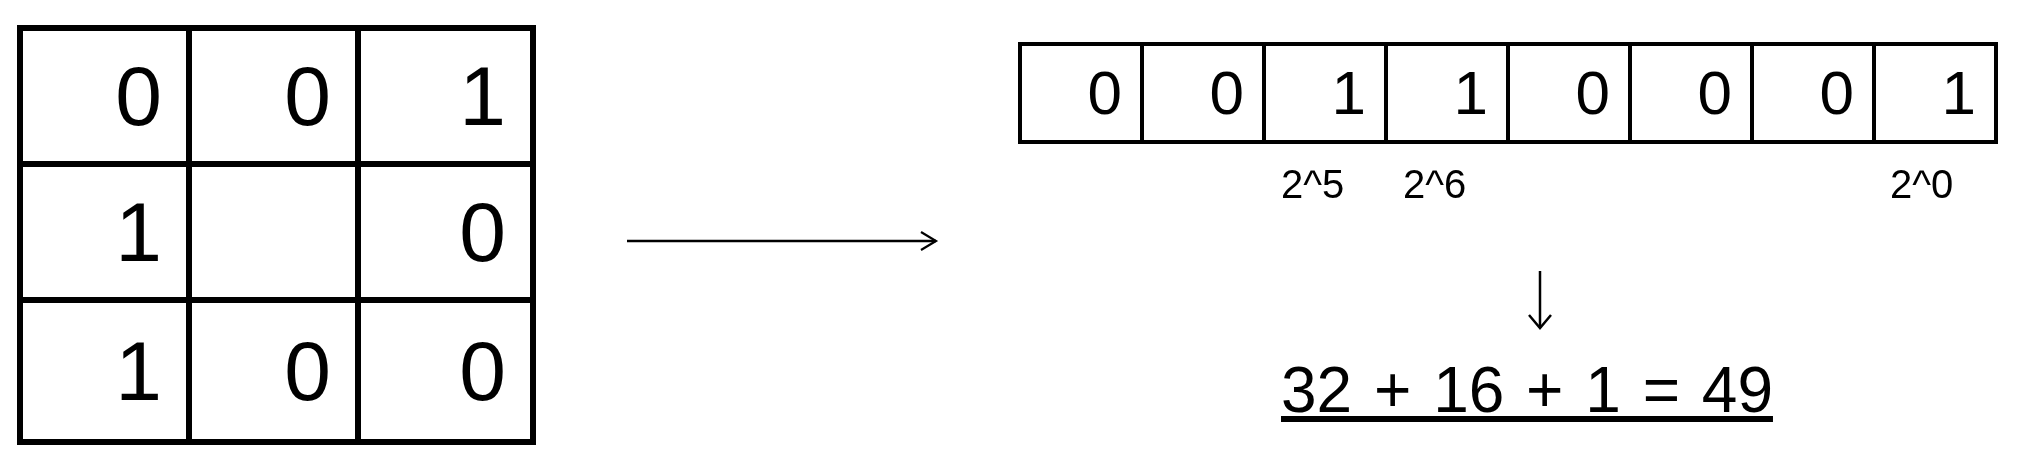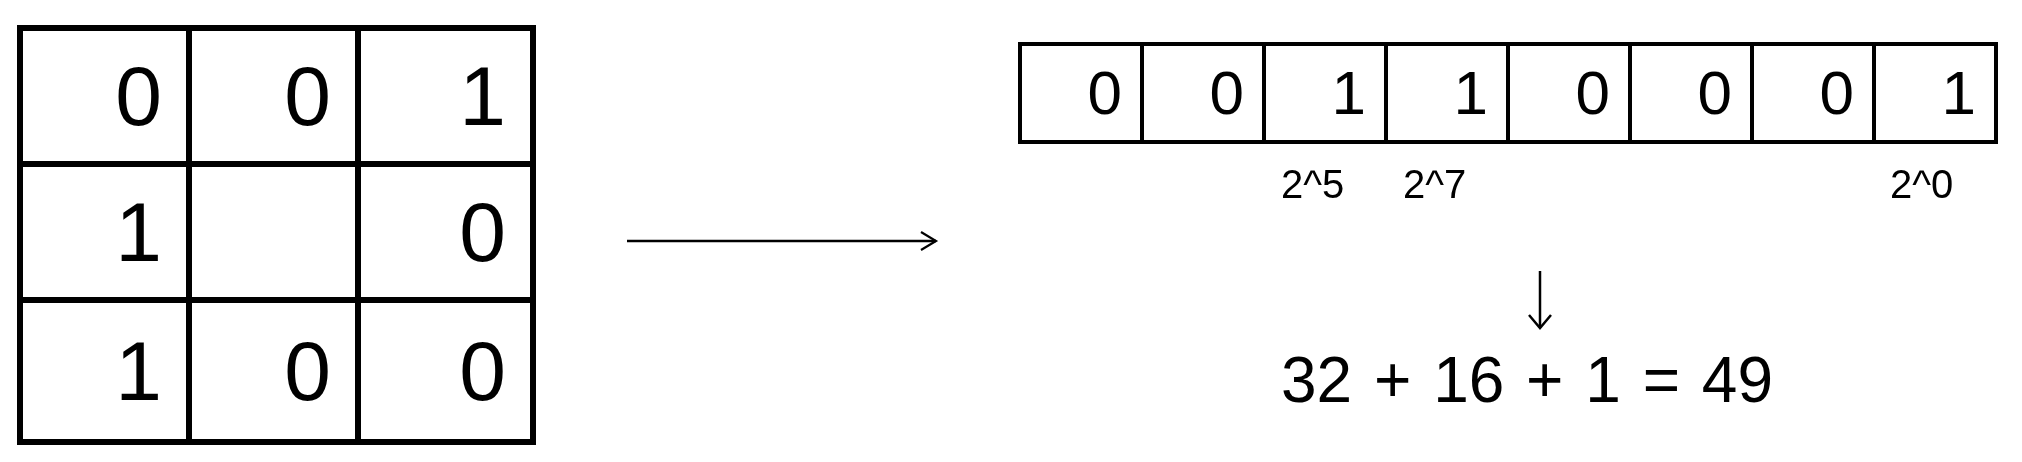--- a/index.html
+++ b/index.html
@@ -84,25 +84,26 @@
       position: absolute;
       left: 1528px;
       top: 271px;
       width: 24px;
       height: 60px;
     }
 
     .equation {
       position: absolute;
       left: 1281px;
-      top: 348px;
+      top: 358px;
       font-size: 64px;
       line-height: 1;
       white-space: nowrap;
       word-spacing: 4px;
+      text-decoration: underline;
     }
   </style>
 </head>
 <body>
 
 <div class="grid">
   <div class="grid-cell">0</div>
   <div class="grid-cell">0</div>
   <div class="grid-cell col-last">1</div>
   <div class="grid-cell">1</div>
@@ -123,21 +124,21 @@
   <div class="bit-cell">0</div>
   <div class="bit-cell">1</div>
   <div class="bit-cell">1</div>
   <div class="bit-cell">0</div>
   <div class="bit-cell">0</div>
   <div class="bit-cell">0</div>
   <div class="bit-cell">1</div>
 </div>
 
 <div class="power-label" style="left:1281px;">2^5</div>
-<div class="power-label" style="left:1403px;">2^7</div>
+<div class="power-label" style="left:1403px;">2^6</div>
 <div class="power-label" style="left:1890px;text-align:center;">2^0</div>
 
 <svg class="arrow-down" viewBox="0 0 24 60">
   <line x1="12" y1="0" x2="12" y2="57" stroke="#000" stroke-width="2.5"></line>
   <polyline points="1,44 12,57 23,44" fill="none" stroke="#000" stroke-width="2.5"></polyline>
 </svg>
 
 <div class="equation">32 + 16 + 1 = 49</div>
 
 </body></html>

